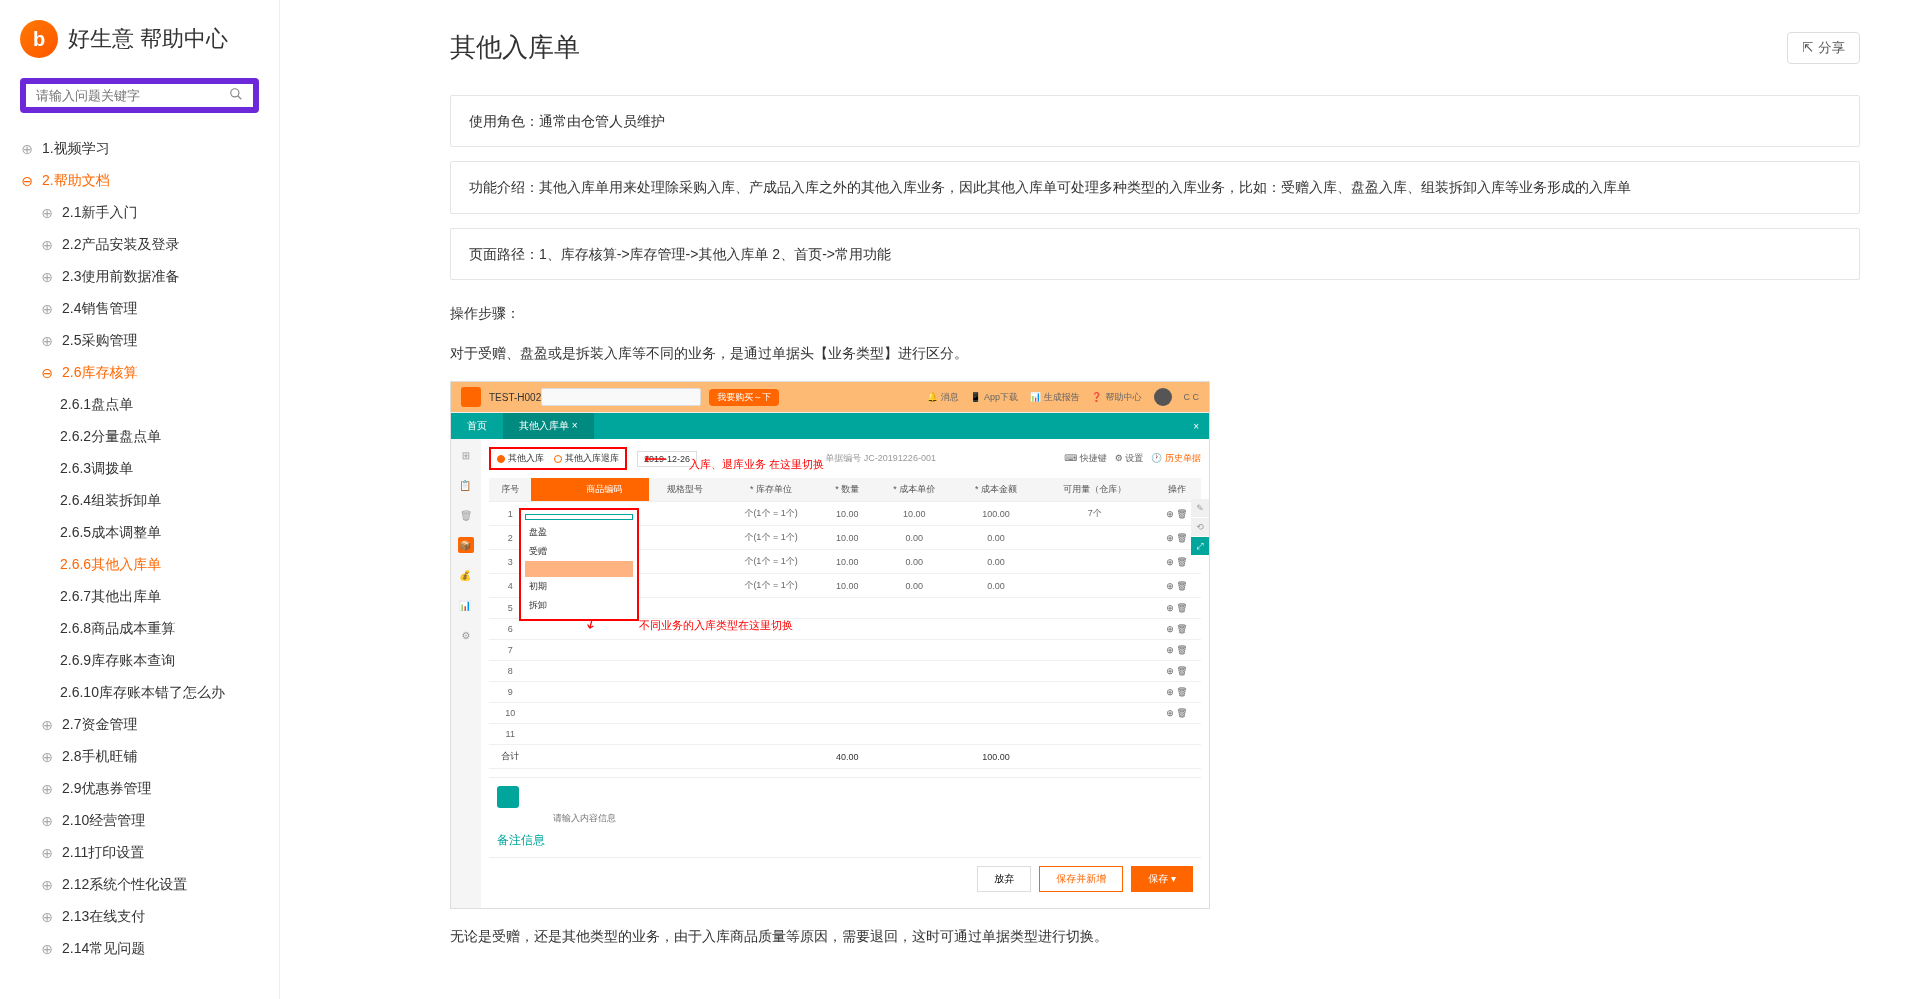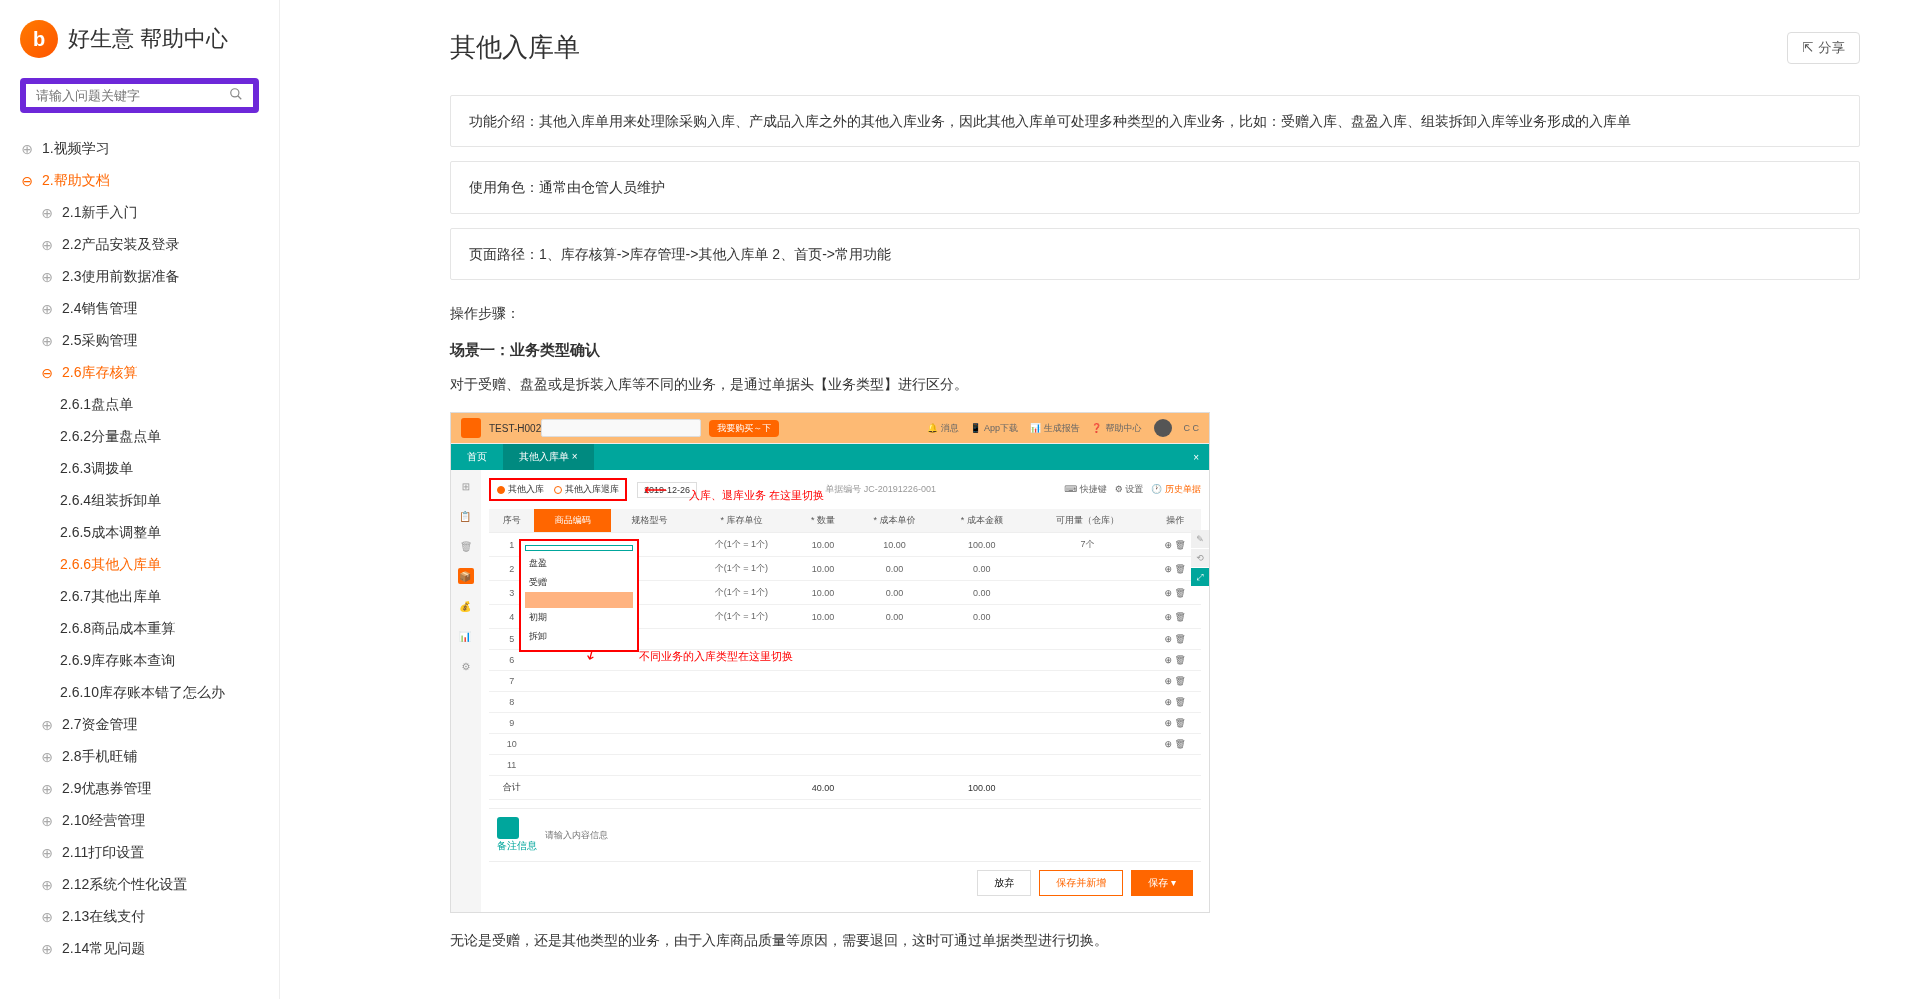--- a/index.html
+++ b/index.html
@@ -199,32 +199,31 @@
   <main class="main">
     <div class="page-header">
       <h1 class="page-title">其他入库单</h1>
       <button class="share-btn">
         <span>⇱</span>
         <span>分享</span>
       </button>
     </div>
 
     <div class="info-box">
+      <span class="info-label">使用角色：</span><span>通常由仓管人员维护</span>
+    </div>
+    <div class="info-box">
       <span class="info-label">功能介绍：</span><span>其他入库单用来处理除采购入库、产成品入库之外的其他入库业务，因此其他入库单可处理多种类型的入库业务，比如：受赠入库、盘盈入库、组装拆卸入库等业务形成的入库单</span>
-    </div>
-    <div class="info-box">
-      <span class="info-label">使用角色：</span><span>通常由仓管人员维护</span>
     </div>
     <div class="info-box">
       <span class="info-label">页面路径：</span><span>1、库存核算-&gt;库存管理-&gt;其他入库单 2、首页-&gt;常用功能</span>
     </div>
 
     <div class="content-block">
       <p class="step-title">操作步骤：</p>
-      <p class="scene-title">场景一：业务类型确认</p>
       <p class="scene-text">对于受赠、盘盈或是拆装入库等不同的业务，是通过单据头【业务类型】进行区分。</p>
 
       <div class="screenshot">
         <div class="ss-topbar">
           <div class="ss-logo"></div>
           <span>TEST-H002</span>
           <div class="ss-search"></div>
           <span class="ss-promo">我要购买～下</span>
           <div class="ss-right">
             <span>🔔 <span>消息</span></span>
@@ -281,21 +280,21 @@
                 <div class="ss-dd-item">初期</div>
                 <div class="ss-dd-item">拆卸</div>
               </div>
               <span class="arrow-red" style="left:95px;top:135px;transform:rotate(-30deg);">↙</span>
               <span class="ss-annotation-1" style="left:150px;top:140px;">不同业务的入库类型在这里切换</span>
             </div>
             <table class="ss-table">
               <thead>
                 <tr>
                   <th>序号</th>
-                  <th style="background:#ff6600;color:#fff;">商品编码</th>
+                  <th style="background:#ff6600;color:#fff;padding-left:32px;">商品编码</th>
                   <th>规格型号</th>
                   <th>* <span>库存单位</span></th>
                   <th>* <span>数量</span></th>
                   <th>* <span>成本单价</span></th>
                   <th>* <span>成本金额</span></th>
                   <th>可用量（仓库）</th>
                   <th>操作</th>
                 </tr>
               </thead>
               <tbody>
@@ -434,21 +433,21 @@
               </tbody>
             </table>
             <div class="ss-right-toolstrip">
               <div class="ss-right-tool">✎</div>
               <div class="ss-right-tool">⟲</div>
               <div class="ss-right-tool active">⤢</div>
             </div>
             <div class="ss-memo">
               <div style="text-align:center;">
                 <div class="ss-memo-icon"></div>
-                <div style="font-size:10px; color:#00a69c;">备注信息</div>
+                <div style="font-size:12px; color:#00a69c;margin-top:24px;">备注信息</div>
               </div>
               <input class="ss-memo-input" placeholder="请输入内容信息" style="">
             </div>
             <div class="ss-footer">
               <button class="ss-btn">放弃</button>
               <button class="ss-btn outline">保存并新增</button>
               <button class="ss-btn primary"><span>保存</span> ▾</button>
             </div>
           </div>
         </div>

